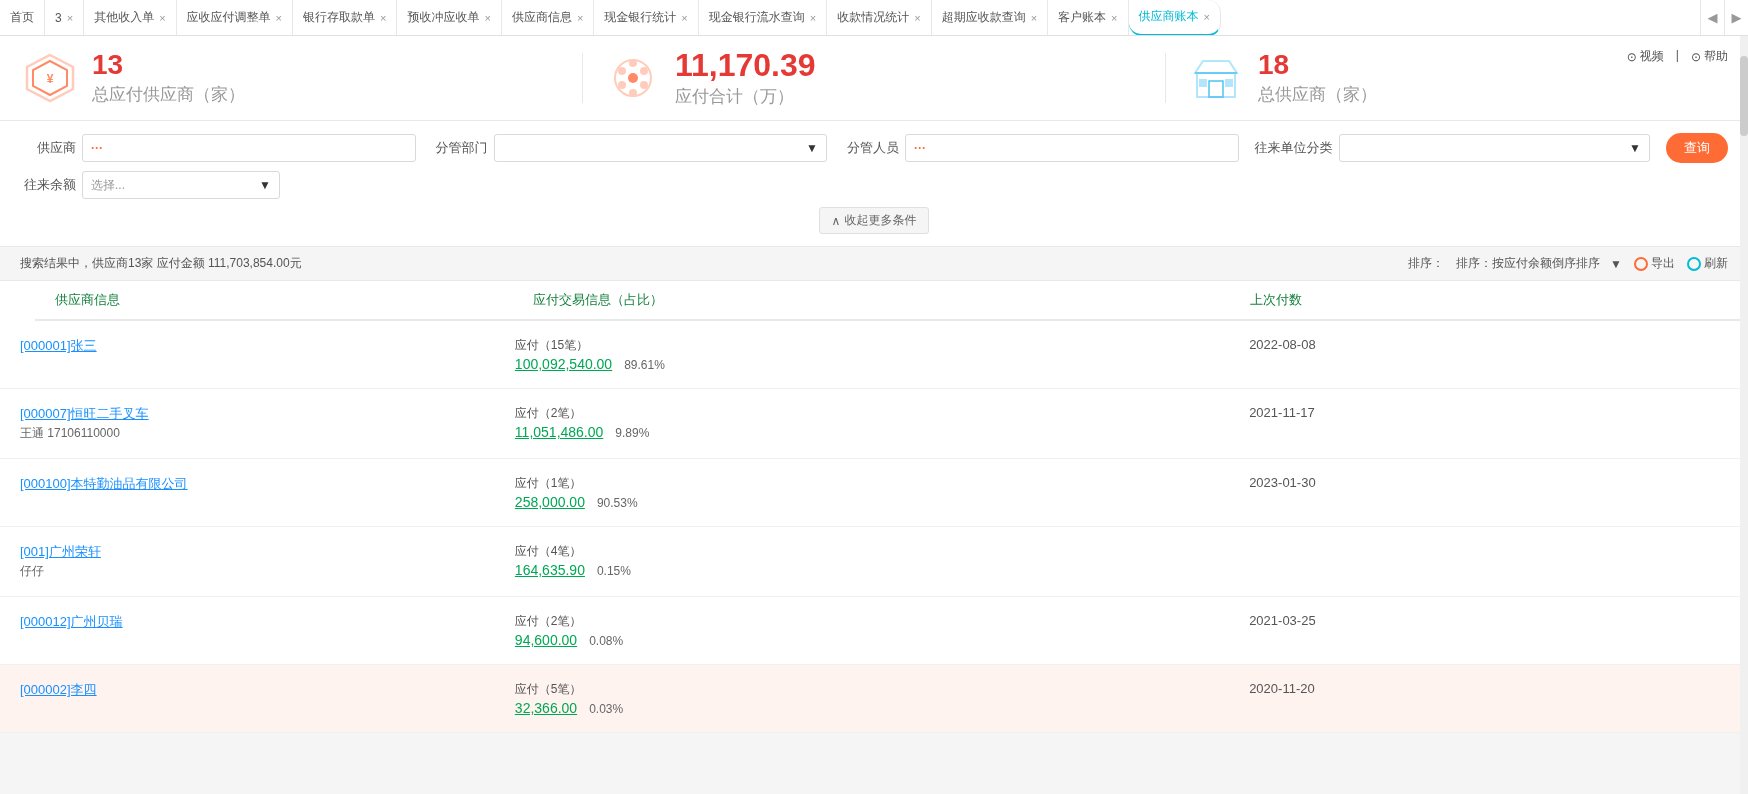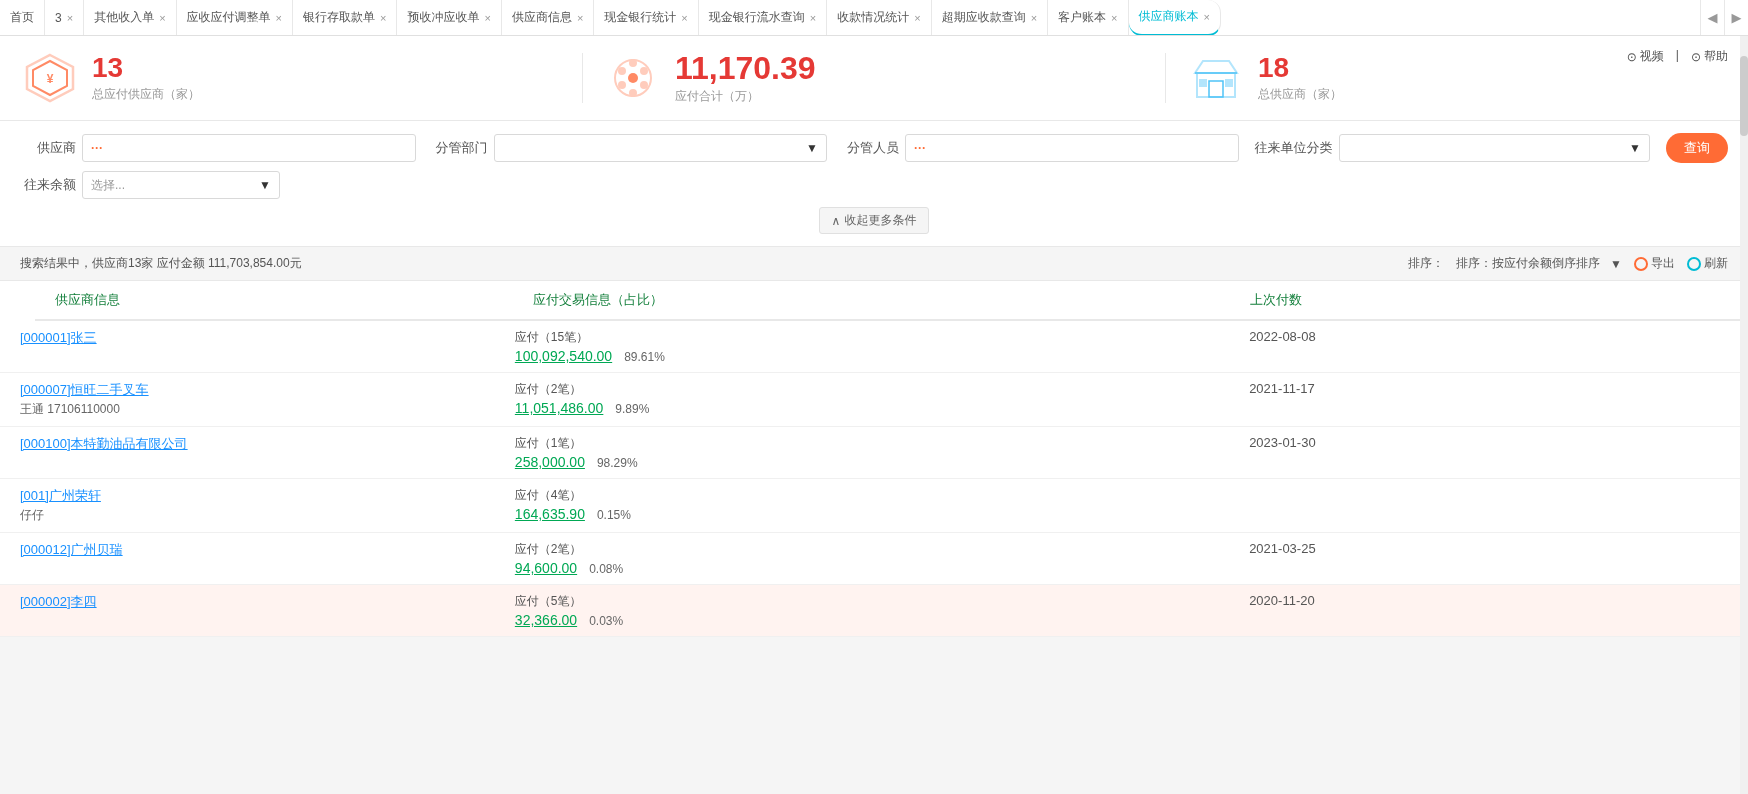--- a/index.html
+++ b/index.html
@@ -29,21 +29,21 @@
       display: flex; align-items: center; flex: 1;
     }
     .stat-icon {
       width: 60px; height: 60px; display: flex; align-items: center; justify-content: center;
       margin-right: 12px;
     }
     .stat-icon svg { width: 50px; height: 50px; }
     .stat-info { display: flex; flex-direction: column; }
     .stat-number { font-size: 28px; font-weight: bold; color: #e53935; line-height: 1.1; }
     .stat-number.large { font-size: 32px; }
-    .stat-label { font-size: 12px; color: #999; margin-top: 2px; }
+    .stat-label { font-size: 17px; color: #999; margin-top: 2px; }
     .stat-divider { width: 1px; height: 50px; background: #e8e8e8; margin: 0 20px; }
     .header-actions { position: absolute; right: 20px; top: 12px; display: flex; gap: 12px; font-size: 12px; color: #555; }
     .header-action { display: flex; align-items: center; gap: 3px; cursor: pointer; }
 
     
     .filter-area {
       background: #fff; padding: 12px 20px; border-bottom: 1px solid #e8e8e8;
     }
     .filter-row { display: flex; align-items: center; margin-bottom: 8px; gap: 16px; }
     .filter-item { display: flex; align-items: center; gap: 6px; flex: 1; }
@@ -85,21 +85,21 @@
 
     
     .table-container { background: #fff; }
     .table-header {
       display: grid; grid-template-columns: 2fr 3fr 2fr;
       padding: 10px 20px; border-bottom: 2px solid #e8e8e8;
       font-size: 13px; color: #15803d; font-weight: 500; margin-left: 35px;
     }
     .table-row {
       display: grid; grid-template-columns: 2fr 3fr 2fr;
-      padding: 8px 20px; border-bottom: 1px solid #f0f0f0;
+      padding: 16px 20px; border-bottom: 1px solid #f0f0f0;
       align-items: start;
       gap: 16px;
     }
     .table-row:nth-child(even) { background: #fff; }
     .table-row.highlighted { background: #fff3f0; }
     .supplier-name { color: #1890ff; text-decoration: underline; cursor: pointer; font-size: 13px; }
     .supplier-sub { color: #666; font-size: 12px; margin-top: 2px; }
     .tx-label { color: #555; font-size: 12px; }
     .tx-amount { color: #00a854; font-size: 14px; font-weight: 500; text-decoration: underline; cursor: pointer; margin-top: 2px; }
     .tx-percent { color: #666; font-size: 12px; margin-left: 12px; }
@@ -361,21 +361,21 @@
   </div>
 
   <div class="table-row">
     <div>
       <div><span class="supplier-name">[000100]本特勤油品有限公司</span></div>
     </div>
     <div>
       <div class="tx-label">应付（1笔）</div>
       <div class="tx-row">
         <span class="tx-amount">258,000.00</span>
-        <span class="tx-percent">98.29%</span>
+        <span class="tx-percent">90.53%</span>
       </div>
     </div>
     <div>
       <span class="last-pay">2023-01-30</span>
     </div>
   </div>
 
   <div class="table-row">
     <div>
       <div><span class="supplier-name">[001]广州荣轩</span></div>

